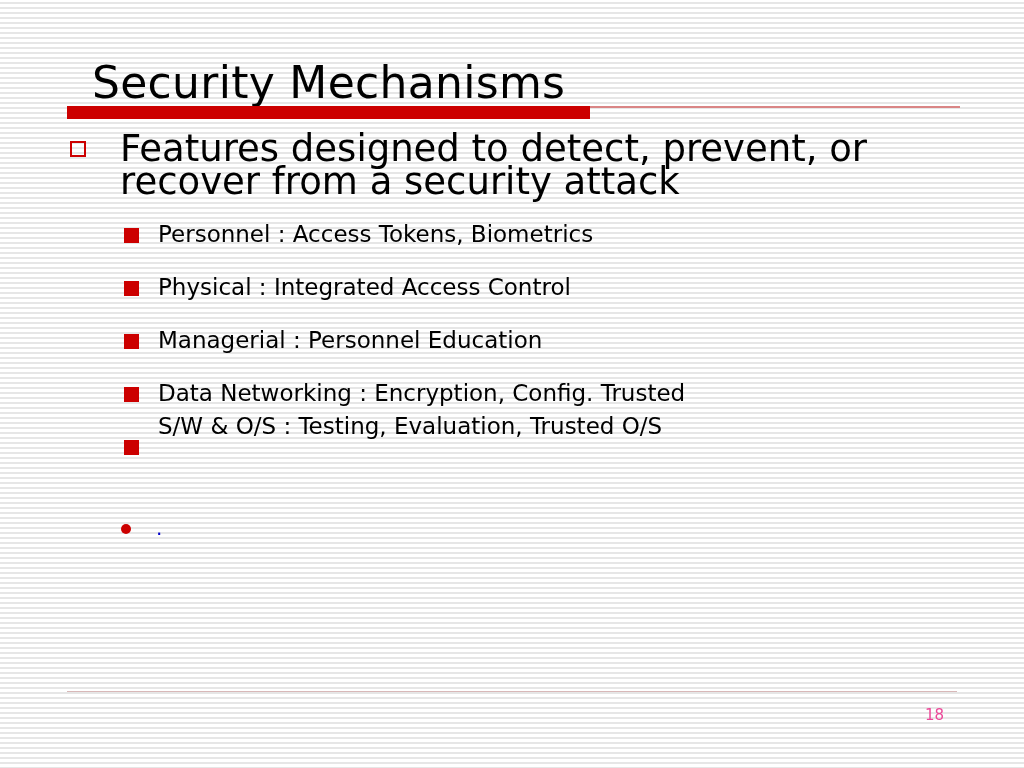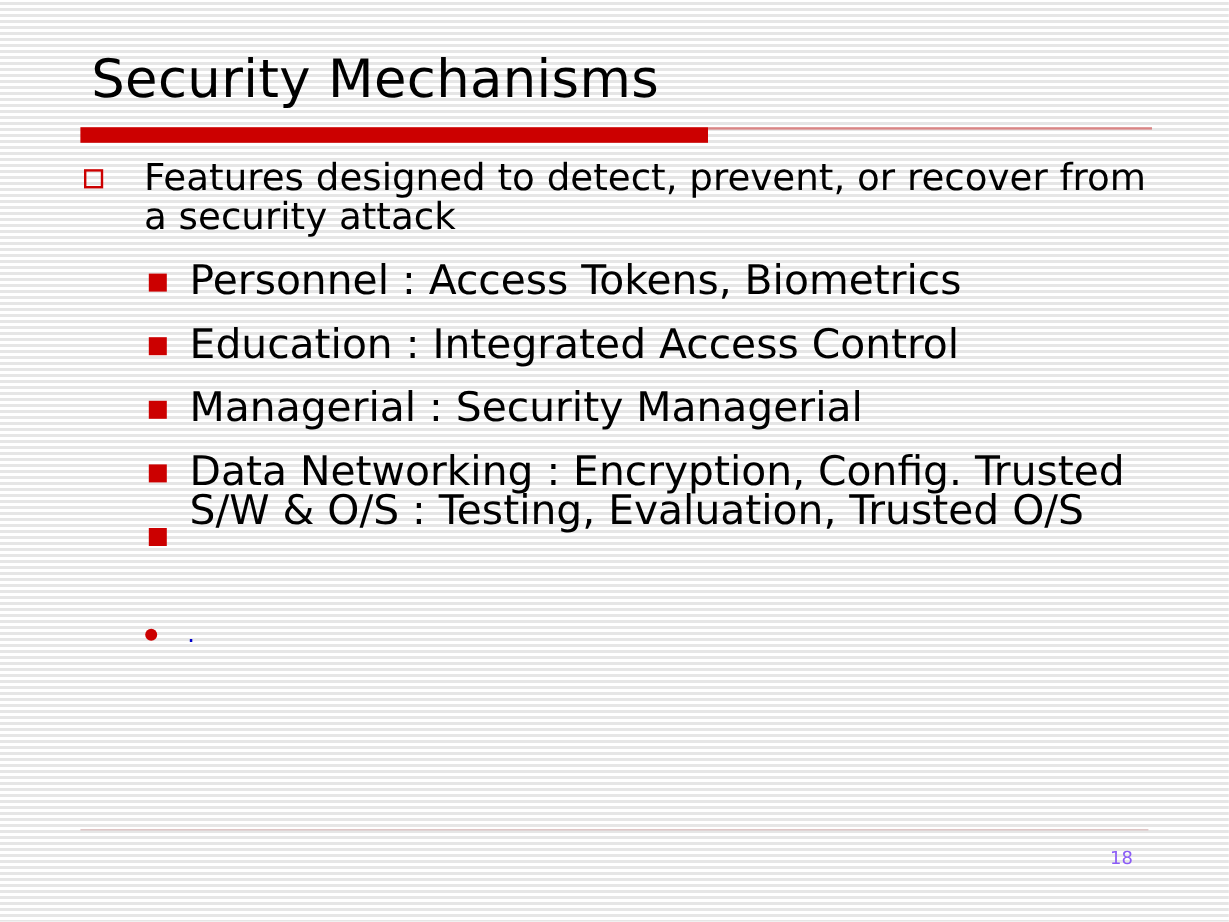--- a/index.html
+++ b/index.html
@@ -12,85 +12,85 @@
         #e6e6e6 2px, #e6e6e6 4px,
         #ffffff 4px, #ffffff 5px
       );
       font-family: "DejaVu Sans", "Liberation Sans", sans-serif;
       color: #000;
     }
     .slide { position: absolute; inset: 0; }
     .title {
       position: absolute; left: 76px; top: 40px;
       font-size: 44px; line-height: 54px; color: #000;
-      font-weight: normal; margin: 0; letter-spacing: 0.3px;
+      font-weight: normal; margin: 16px; letter-spacing: 0.3px;
     }
     .title-bar-thick {
       position: absolute; left: 67px; top: 106px;
       width: 523px; height: 13px; background: #cc0000;
     }
     .title-bar-thin {
       position: absolute; left: 590px; top: 106px;
       width: 370px; height: 2px; background: #d98585;
     }
     .body { position: absolute; left: 0; top: 0; }
     .lvl1 {
       position: absolute; left: 120px; top: 132px; width: 860px;
-      font-size: 31px; line-height: 33px;
+      font-size: 37px; line-height: 33px;
     }
     .lvl1-bullet {
       position: absolute; left: 70px; top: 141px;
       width: 16px; height: 16px; box-sizing: border-box;
       border: 2.5px solid #cc0000; background: transparent;
     }
     .lvl2 {
       position: absolute; left: 158px;
-      font-size: 34px; line-height: 36px; white-space: nowrap; text-align: right;
+      font-size: 23px; line-height: 36px; white-space: nowrap; text-align: right;
     }
     .lvl2-bullet {
       position: absolute; left: 124px;
       width: 15px; height: 15px; background: #cc0000;
     }
     .dot-bullet {
       position: absolute; left: 121px; top: 524px;
       width: 10px; height: 10px; border-radius: 50%; background: #cc0000;
     }
     .dot-text {
       position: absolute; left: 156px; top: 516px;
       font-size: 20px; color: #0000cc; line-height: 24px;
     }
     .footer-line {
       position: absolute; left: 67px; top: 691px;
       width: 890px; height: 1px; background: #d8b8b8;
     }
     .page-num {
       position: absolute; left: 925px; top: 706px;
-      font-size: 15px; color: #8b5cf6;
+      font-size: 15px; color: #ec4899;
     }
   </style>
 </head>
 <body>
 
 <div class="slide">
   <h1 class="title">Security Mechanisms</h1>
   <div class="title-bar-thick"></div>
   <div class="title-bar-thin"></div>
 
   <div class="body">
     <div class="lvl1-bullet"></div>
     <div class="lvl1">Features designed to detect, prevent, or recover from a security attack</div>
 
     <div class="lvl2-bullet" style="top:228px"></div>
     <div class="lvl2" style="top:216px">Personnel : Access Tokens, Biometrics</div>
 
     <div class="lvl2-bullet" style="top:281px"></div>
-    <div class="lvl2" style="top:269px">Education : Integrated Access Control</div>
+    <div class="lvl2" style="top:269px">Physical : Integrated Access Control</div>
 
     <div class="lvl2-bullet" style="top:334px"></div>
-    <div class="lvl2" style="top:322px">Managerial : Security Managerial</div>
+    <div class="lvl2" style="top:322px">Managerial : Personnel Education</div>
 
     <div class="lvl2-bullet" style="top:387px"></div>
     <div class="lvl2" style="top:375px">Data Networking : Encryption, Config. Trusted</div>
 
     <div class="lvl2-bullet" style="top:440px"></div>
     <div class="lvl2" style="top:408px">S/W &amp; O/S : Testing, Evaluation, Trusted O/S</div>
 
     <div class="dot-bullet"></div>
     <div class="dot-text">.</div>
   </div>

